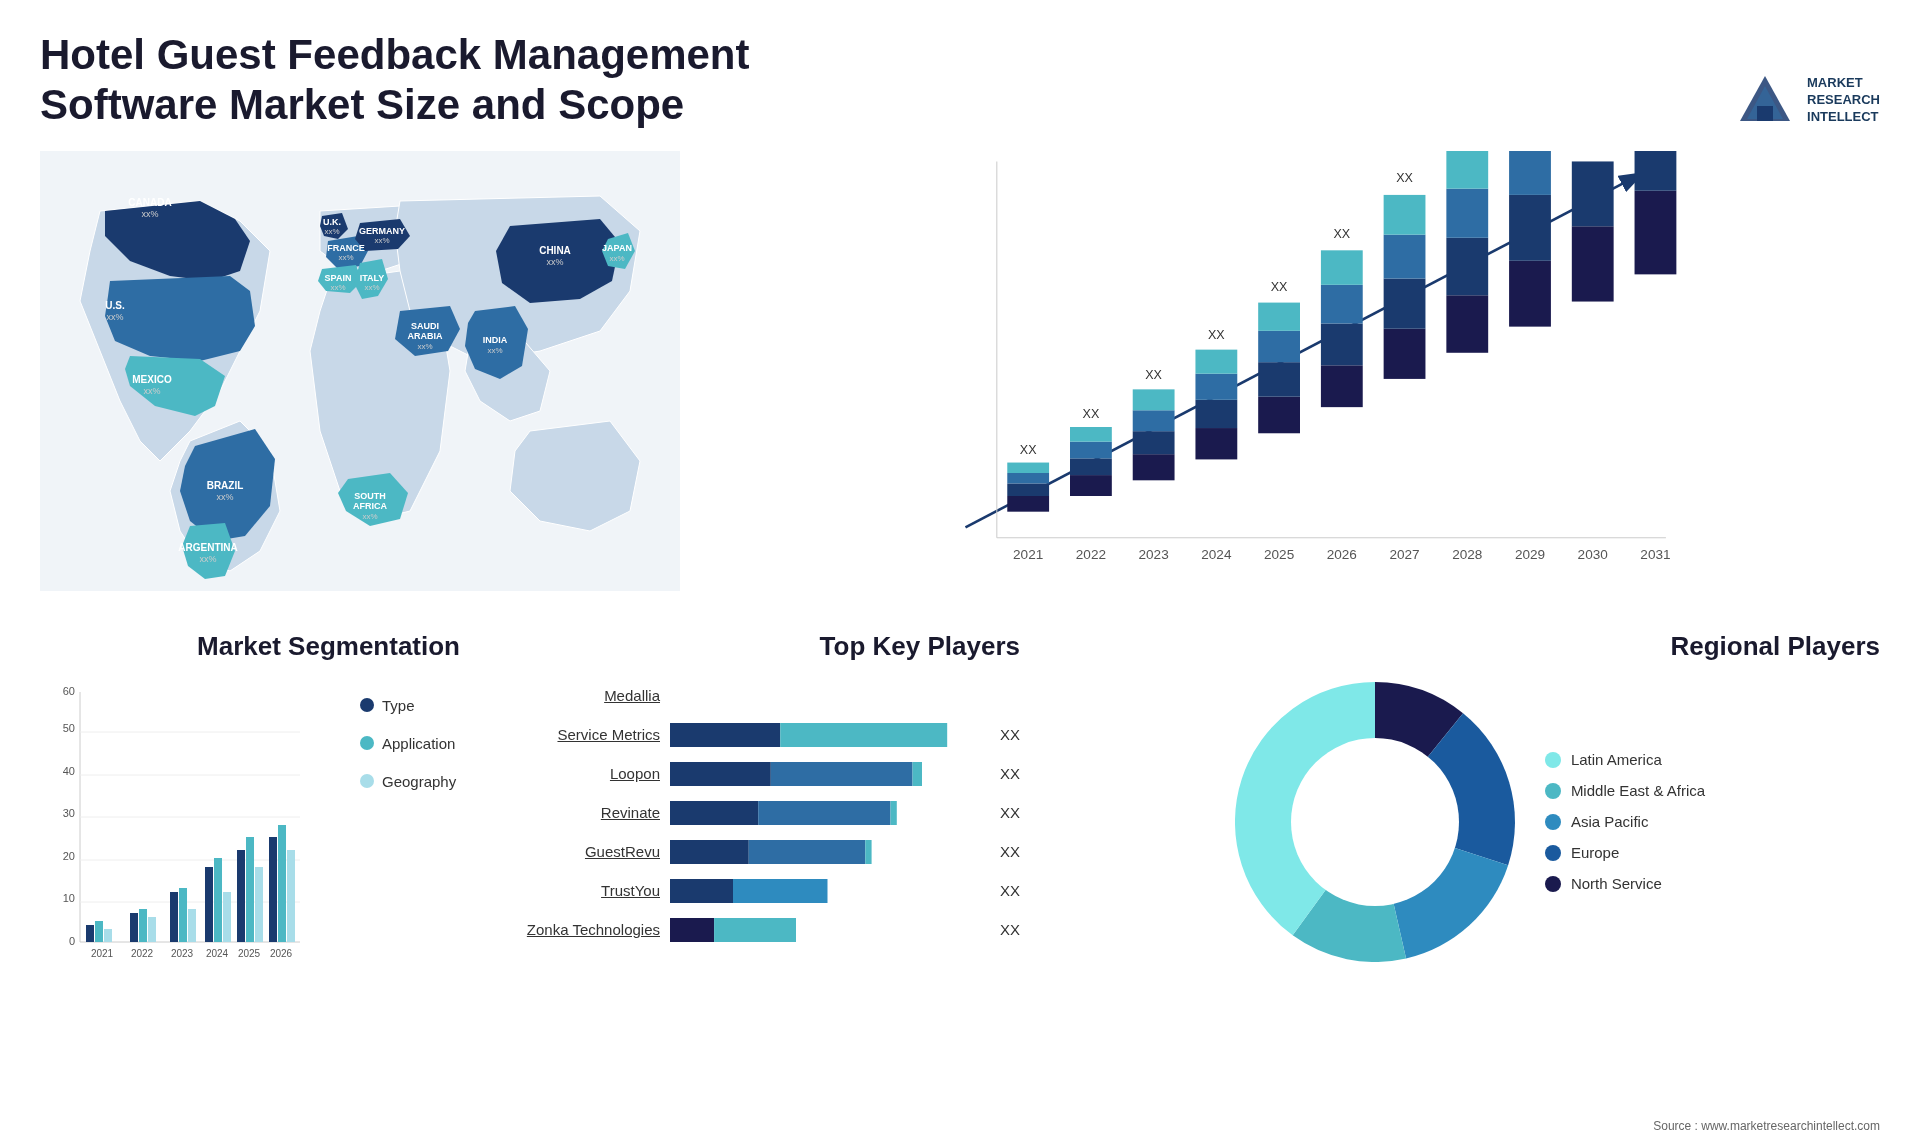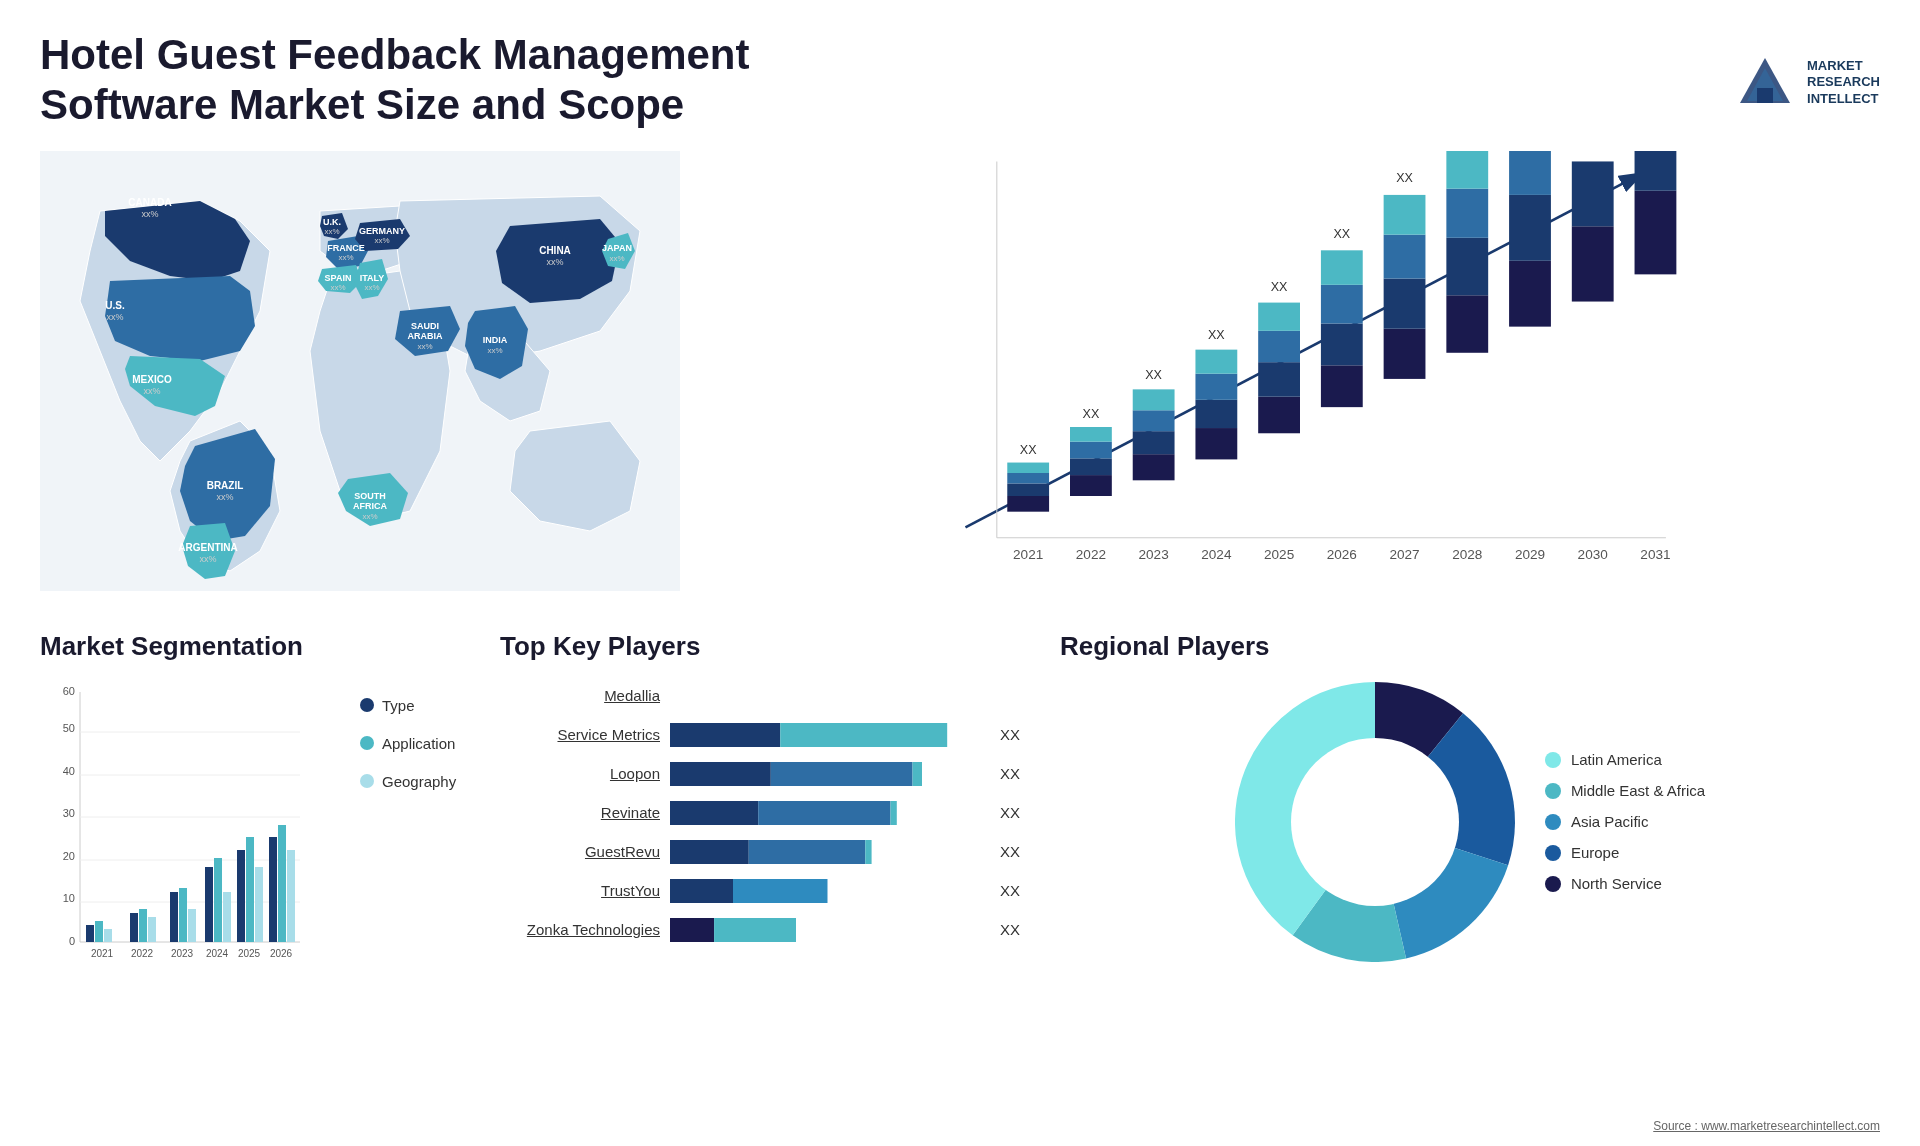--- a/index.html
+++ b/index.html
@@ -9,21 +9,21 @@
       background: #ffffff;
       font-family: Arial, sans-serif;
       overflow: hidden;
       position: relative;
     }
 
     
     .header {
       display: flex;
       justify-content: space-between;
-      align-items: center;
+      align-items: flex-end;
       padding: 30px 40px 20px 40px;
     }
     .main-title {
       font-size: 42px;
       font-weight: 700;
       color: #1a1a2e;
       line-height: 1.2;
       max-width: 750px;
     }
     .logo-area {
@@ -89,21 +89,21 @@
     }
     .regional-section {
       flex: 1;
     }
 
     .section-title {
       font-size: 26px;
       font-weight: 700;
       color: #1a1a2e;
       margin-bottom: 20px;
-      text-align: left;
+      text-align: right;
     }
 
     
     .player-row {
       display: flex;
       align-items: center;
       margin-bottom: 11px;
       gap: 10px;
     }
     .player-name {
@@ -579,14 +579,14 @@
         <div class="legend-item">
           <div class="legend-dot" style="background:#1a1a4e;"></div>
           <span>North Service</span>
         </div>
       </div>
     </div>
   </div>
 </div>
 
 <div style="position:absolute; bottom:12px; right:40px;">
-  <span style="font-size:12px; color:#666;text-decoration:underline;">Source : www.marketresearchintellect.com</span>
+  <span style="font-size:12px; color:#666;">Source : www.marketresearchintellect.com</span>
 </div>
 
 </body></html>

